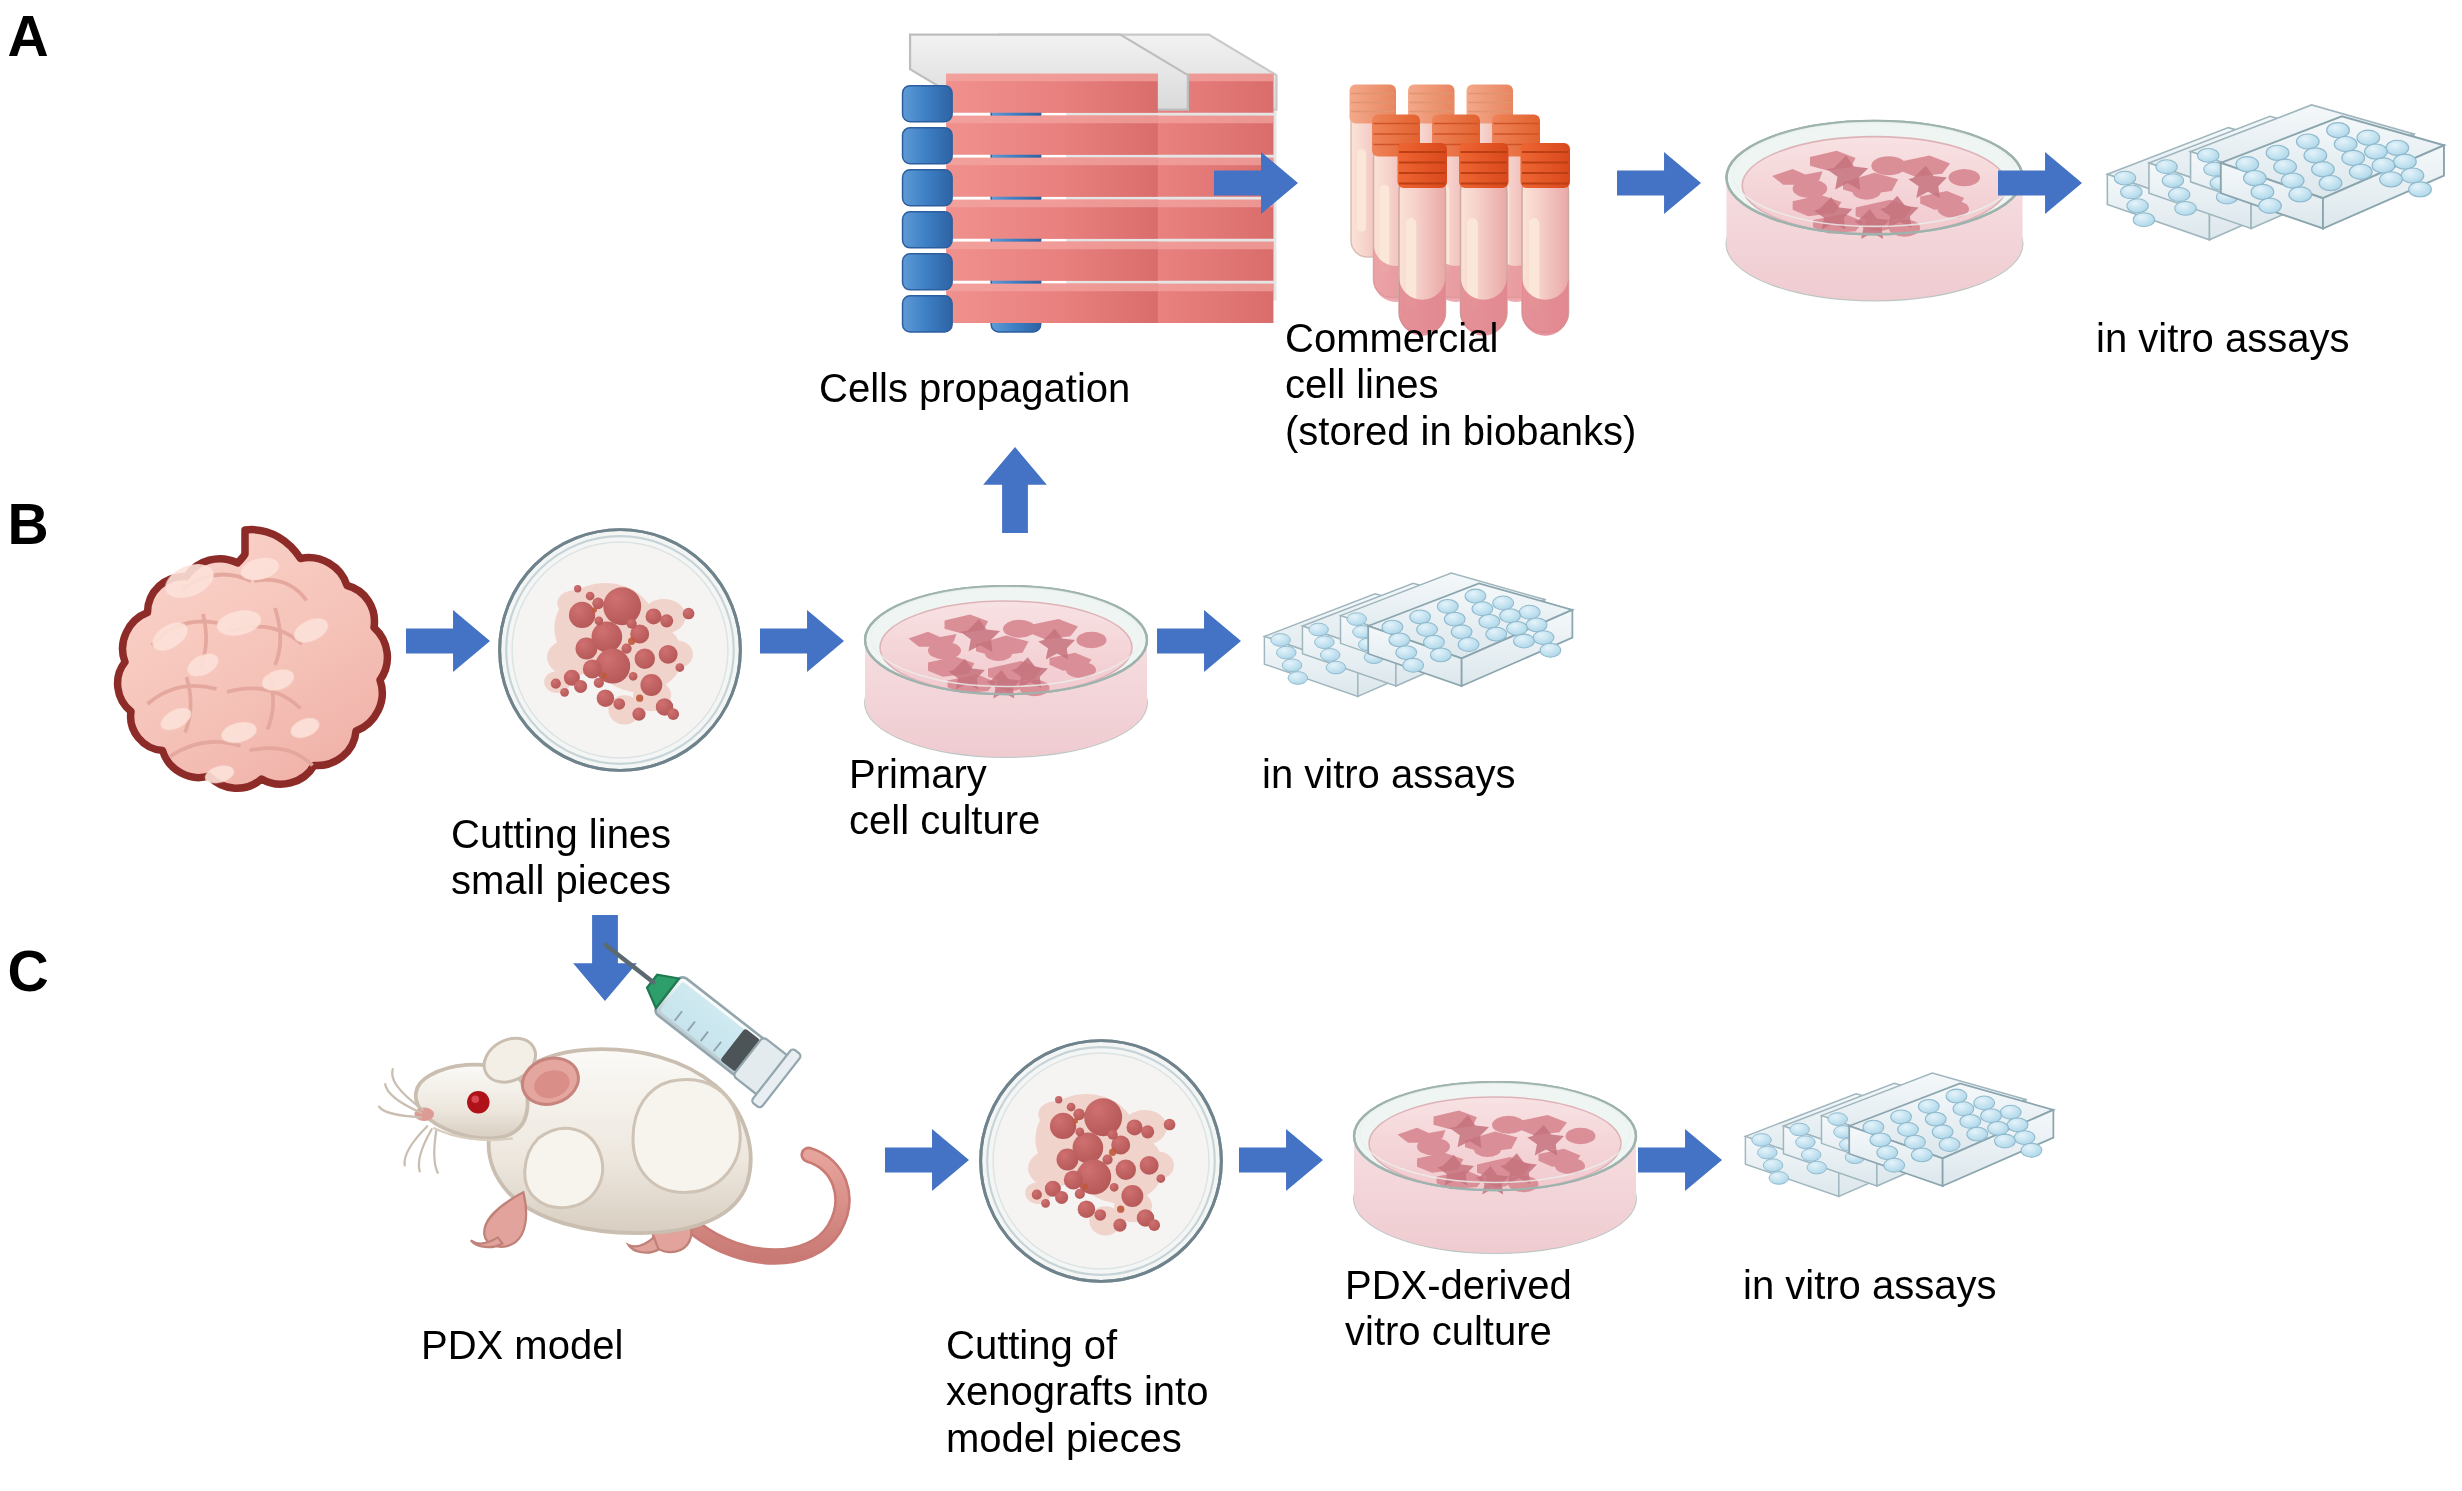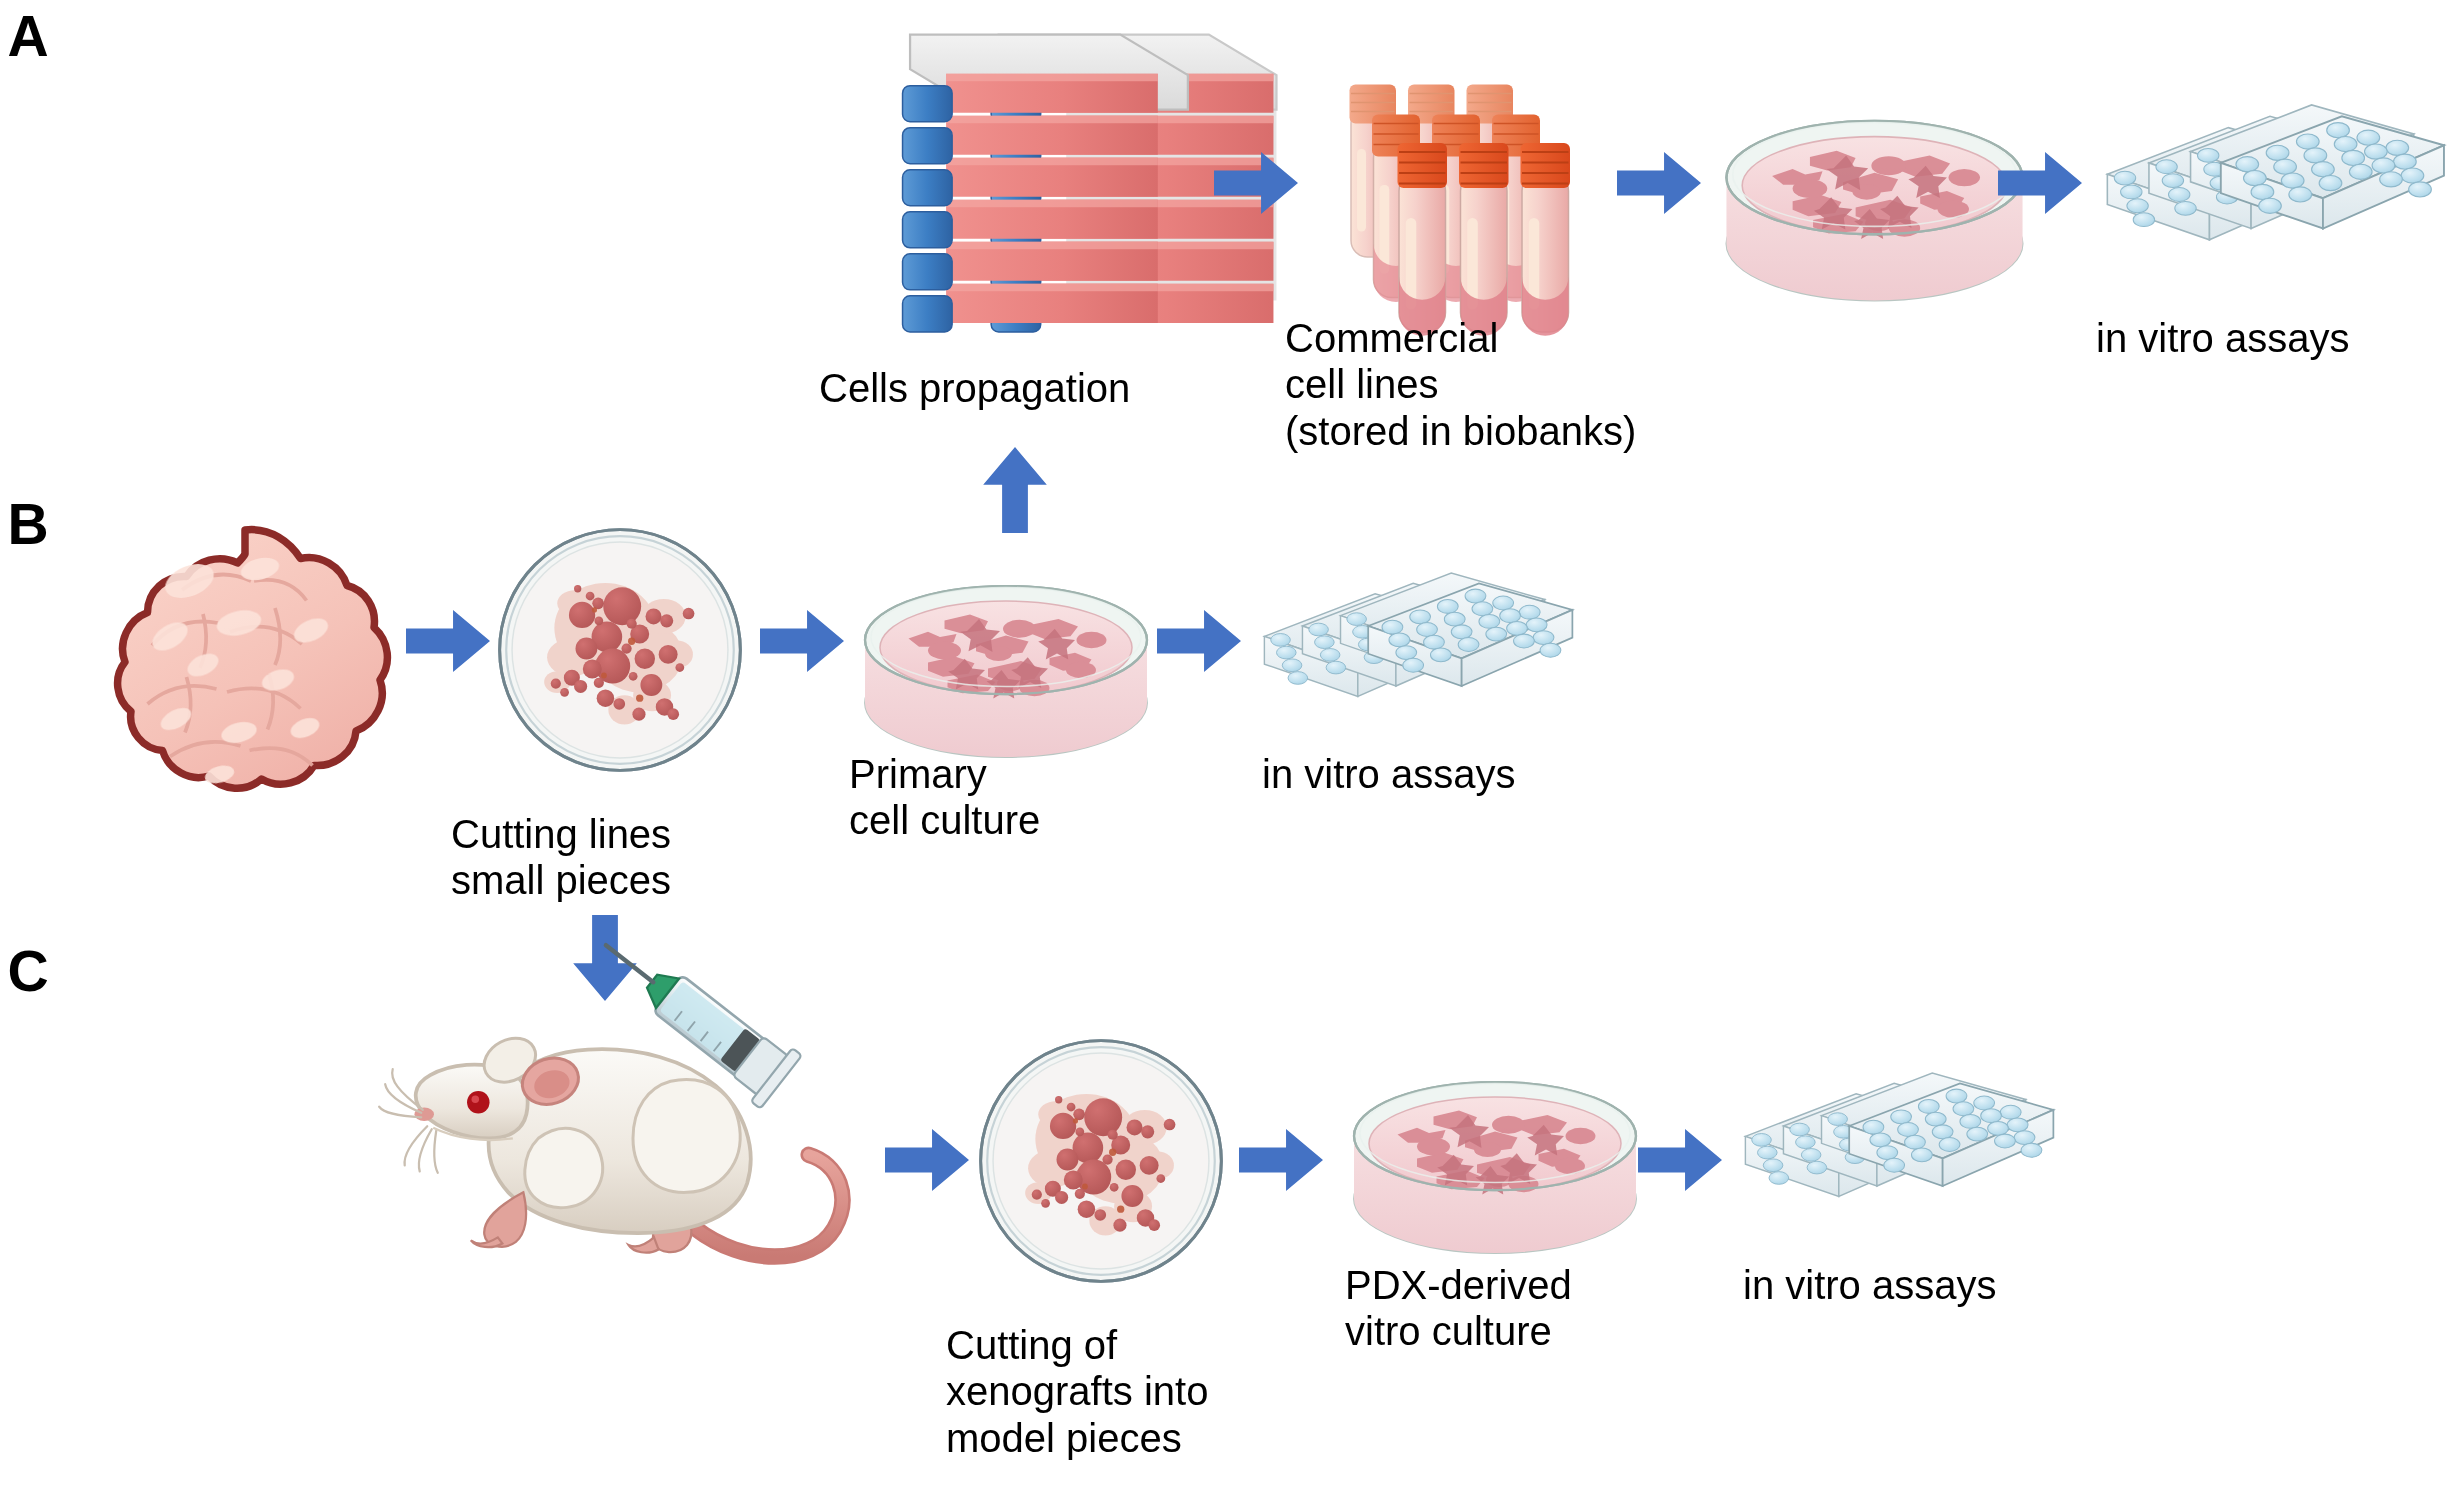--- a/index.html
+++ b/index.html
@@ -600,20 +600,21 @@
       <g stroke="#8FA3AA" stroke-width="2.5">
         <line x1="60" y1="120" x2="60" y2="104"></line>
           <line x1="82" y1="120" x2="82" y2="104"></line>
         <line x1="104" y1="120" x2="104" y2="104"></line>
           <line x1="126" y1="120" x2="126" y2="104"></line>
       </g>
       <path d="M30 72 L4 86 L4 108 L30 122 Z" fill="#2E9E6B" stroke="#1F7A51" stroke-width="3"></path>
       <line x1="6" y1="97" x2="-74" y2="97" stroke="#5A6A70" stroke-width="6" stroke-linecap="round"></line>
     </g>
   </svg>
+  <div class="abs cap" style="left:421px;top:1322px;width:391px;">PDX model</div>
 
   <svg class="abs" style="left:885px;top:1127px;" width="84" height="66" viewBox="0 0 100 78">
       <use href="#symArrowRight"></use>
     </svg>
 
   <svg class="abs" style="left:977px;top:1037px;" width="248" height="248" viewBox="0 0 340 340">
       <use href="#symDishFragments"></use>
     </svg>
   <div class="abs cap" style="left:946px;top:1322px;width:323px;">Cutting of
 xenografts into

